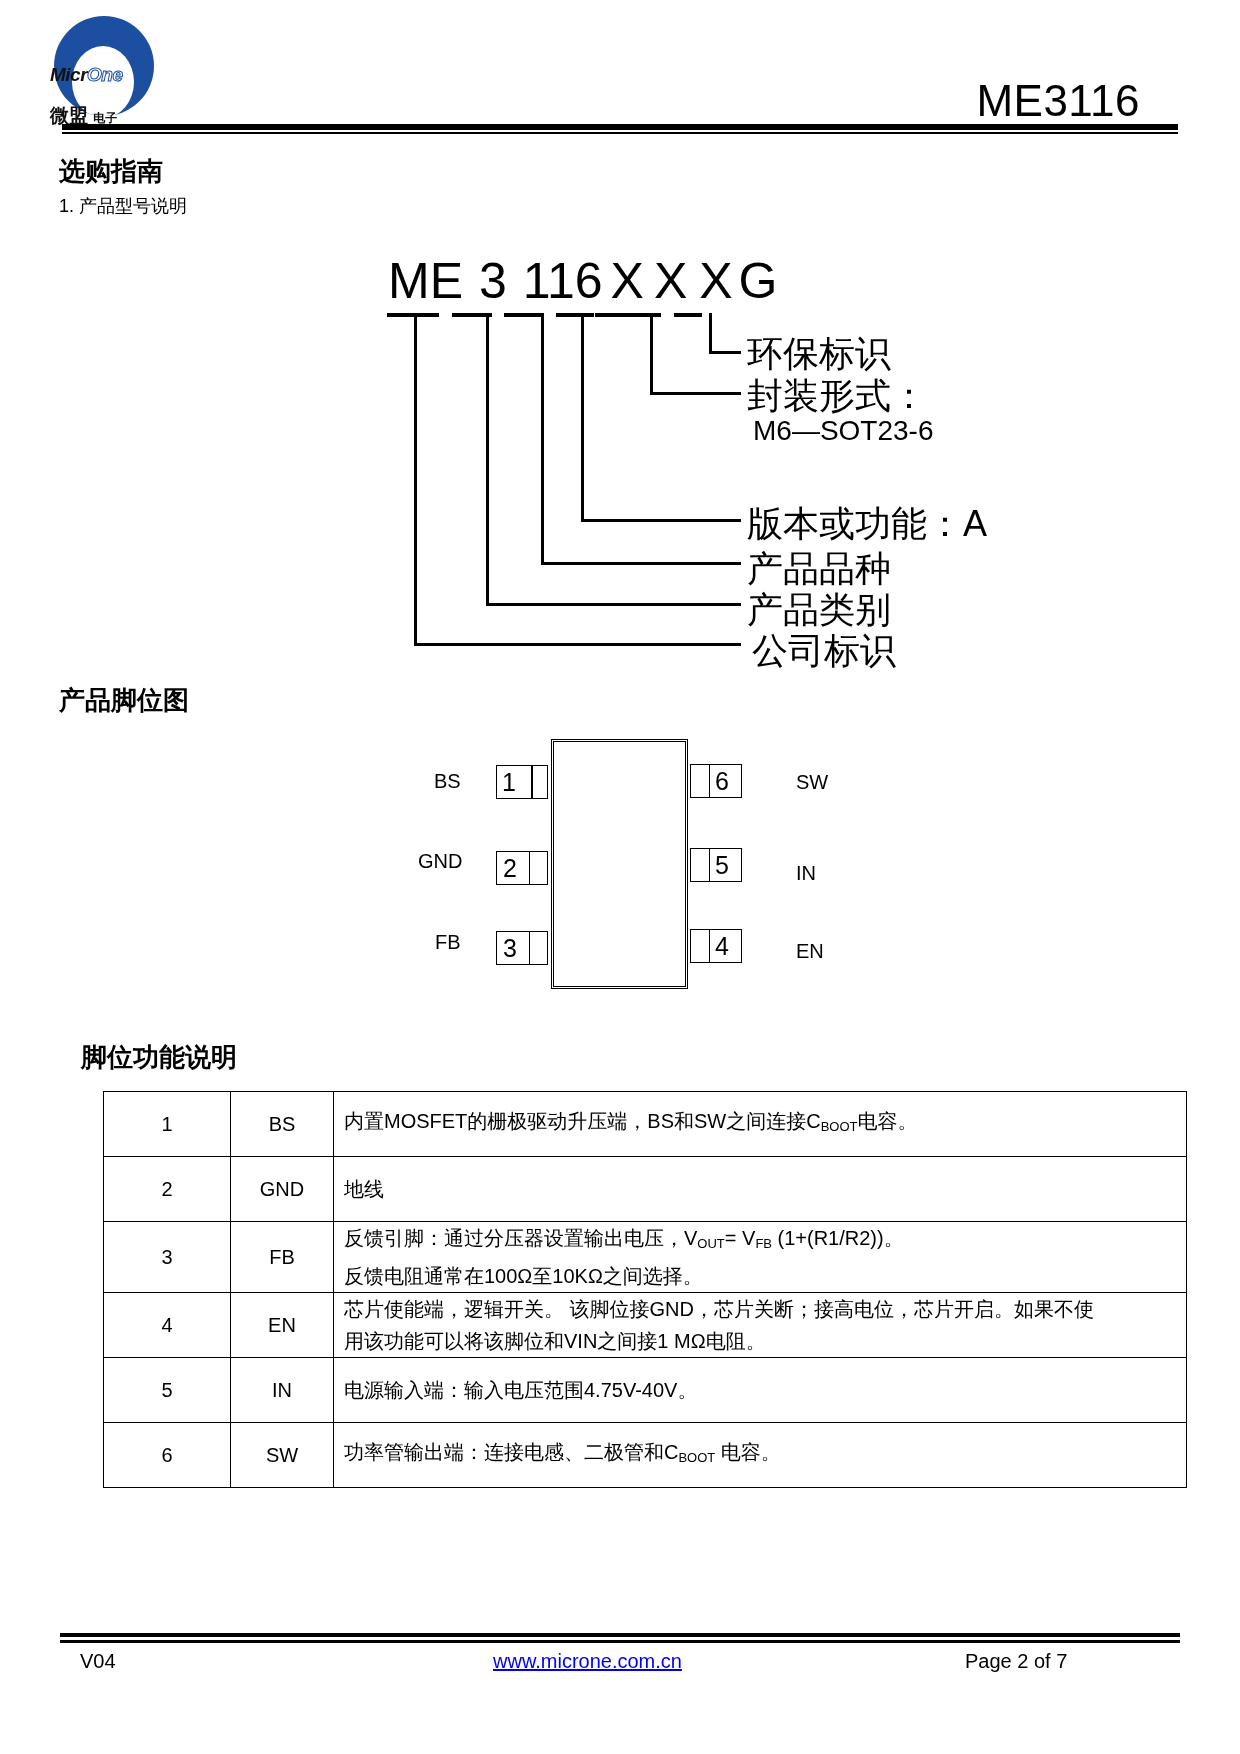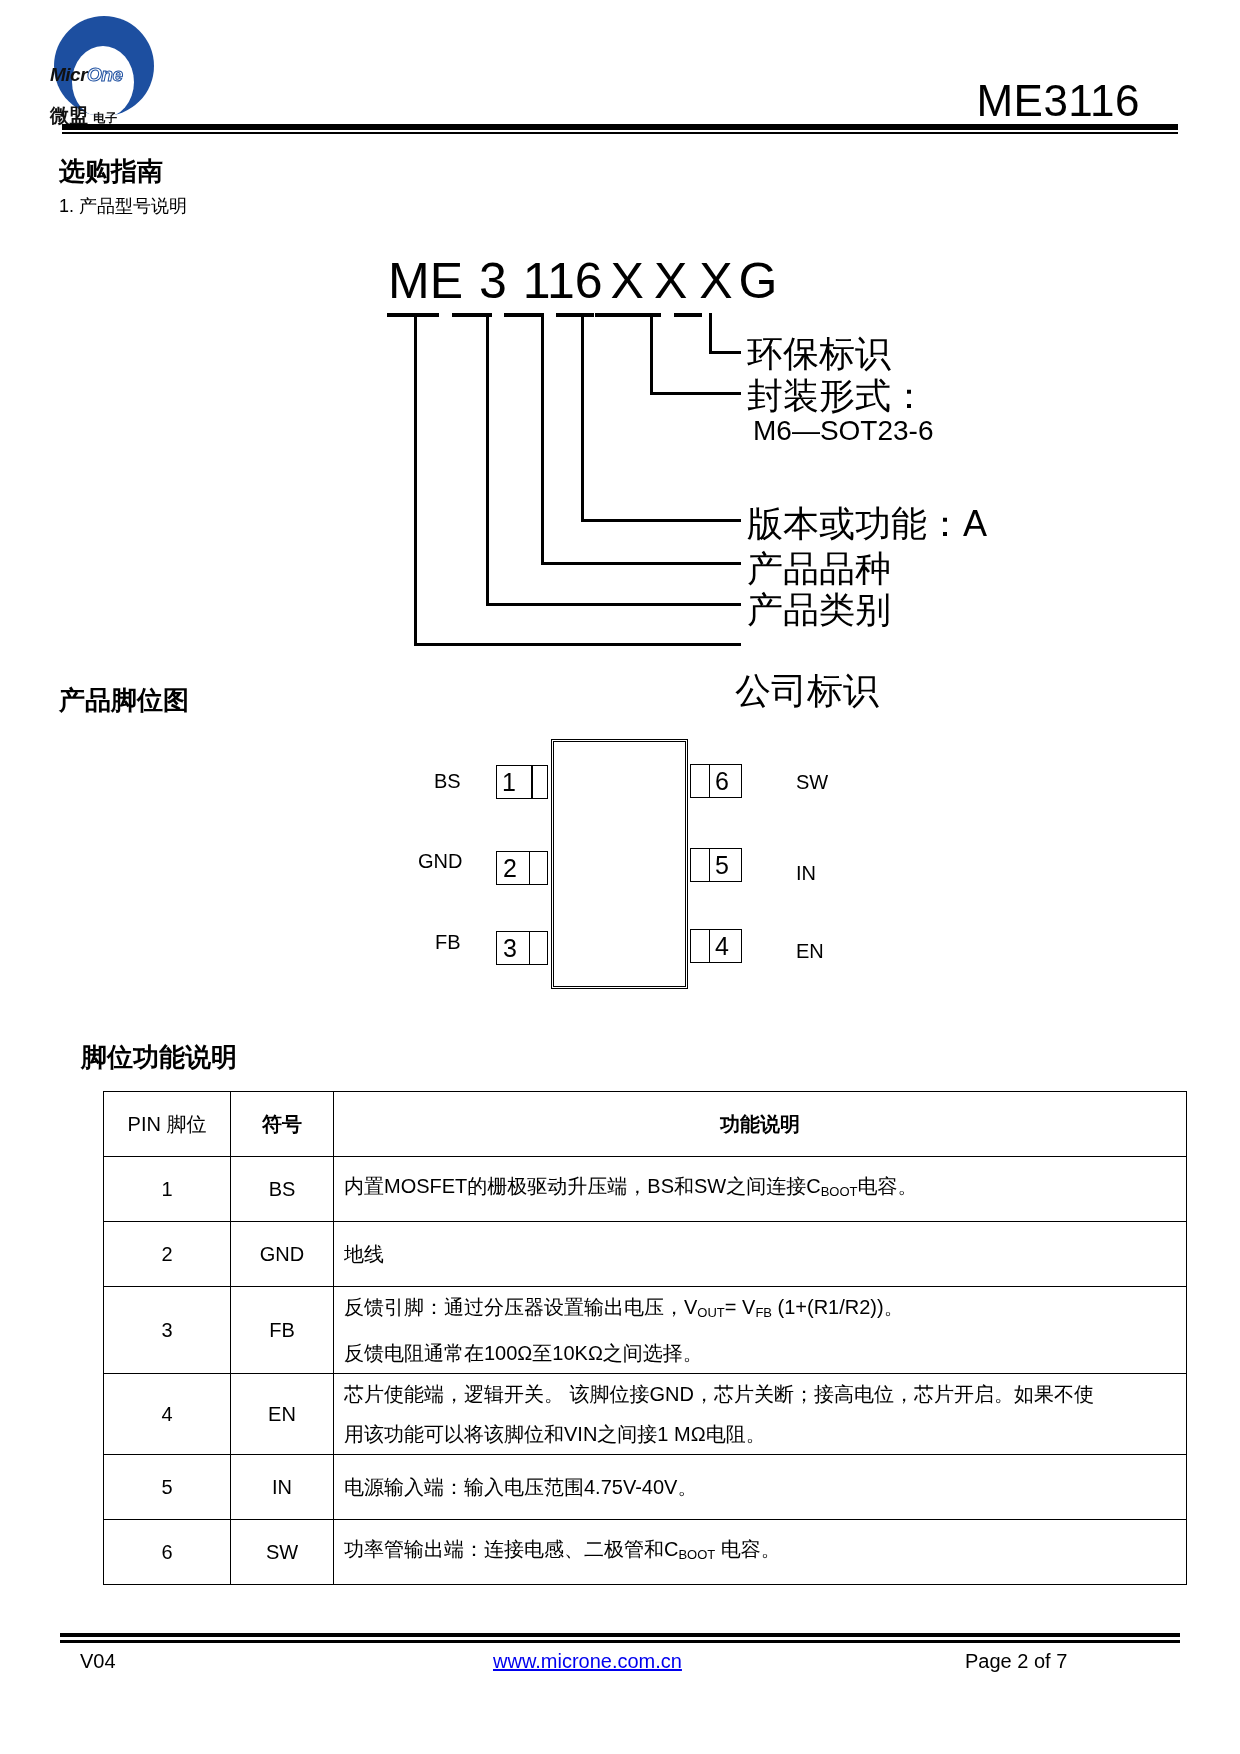--- a/index.html
+++ b/index.html
@@ -36,21 +36,21 @@
   .pinbox { position:absolute; width:52px; height:34px; border:1px solid #000; box-sizing:border-box; }
   .pinbox .num { position:absolute; top:2px; font-size:25px; }
   .pinbox .div { position:absolute; top:0; bottom:0; width:1px; background:#000; }
   .pinname { position:absolute; font-size:20px; }
 
   
   table.pins { position:absolute; left:103px; top:1091px; width:1084px; border-collapse:collapse; font-size:20px; }
   table.pins td { border:1px solid #000; height:65px; box-sizing:border-box; padding:0 10px; vertical-align:middle; }
   table.pins td.c { text-align:center; }
   table.pins tr.head td { font-weight:bold; }
-  .desc { line-height:40px; }
+  .desc { line-height:32px; }
   sub { font-size:13px; vertical-align:-3px; }
 
   
   .foot-rule { left:60px; right:60px; top:1633px; height:4px; background:#000; }
   .foot-rule2 { left:60px; right:60px; top:1640px; height:3px; background:#000; }
   .foot { top:1650px; font-size:20px;text-align:right; }
   .foot a { color:#0000ee; text-decoration:underline; }
 </style>
 </head>
 <body>
@@ -96,21 +96,21 @@
 <div class="vline" style="left:541px; top:313px; height:252px;"></div>
 <div class="hline" style="left:541px; top:562px; width:200px;"></div>
 <div class="lbl" style="left:747px; top:545px;">产品品种</div>
 
 <div class="vline" style="left:486px; top:313px; height:293px;"></div>
 <div class="hline" style="left:486px; top:603px; width:255px;"></div>
 <div class="lbl" style="left:747px; top:586px;">产品类别</div>
 
 <div class="vline" style="left:414px; top:313px; height:333px;"></div>
 <div class="hline" style="left:414px; top:643px; width:327px;"></div>
-<div class="lbl" style="left:735px; top:627px;margin-top:40px;">公司标识</div>
+<div class="lbl" style="left:752px; top:627px;">公司标识</div>
 
 <div class="abs h1" style="left:59px; top:683px;">产品脚位图</div>
 
 <div class="chip"></div>
 
 <div class="pinbox" style="left:496px; top:765px;">
   <span class="num" style="left:5px">1</span>
     <div class="div" style="left:34px; width:2px"></div>
 </div>
 <div class="pinname" style="left:434px; top:770px;">BS</div>
@@ -147,25 +147,20 @@
 
 <div class="abs h1" style="left:81px; top:1040px;">脚位功能说明</div>
 
 <table class="pins">
   <colgroup>
       <col style="width:127px">
       <col style="width:103px">
       <col>
     </colgroup>
   <tbody>
-      <tr class="head">
-    <td class="c" style="font-weight:normal">PIN 脚位</td>
-    <td class="c">符号</td>
-    <td class="c">功能说明</td>
-  </tr>
   <tr>
     <td class="c">1</td>
     <td class="c">BS</td>
     <td class="desc"><span>内置MOSFET的栅极驱动升压端，BS和SW之间连接C</span><sub>BOOT</sub><span>电容。</span></td>
   </tr>
   <tr>
     <td class="c">2</td>
     <td class="c">GND</td>
     <td class="desc">地线</td>
   </tr>

